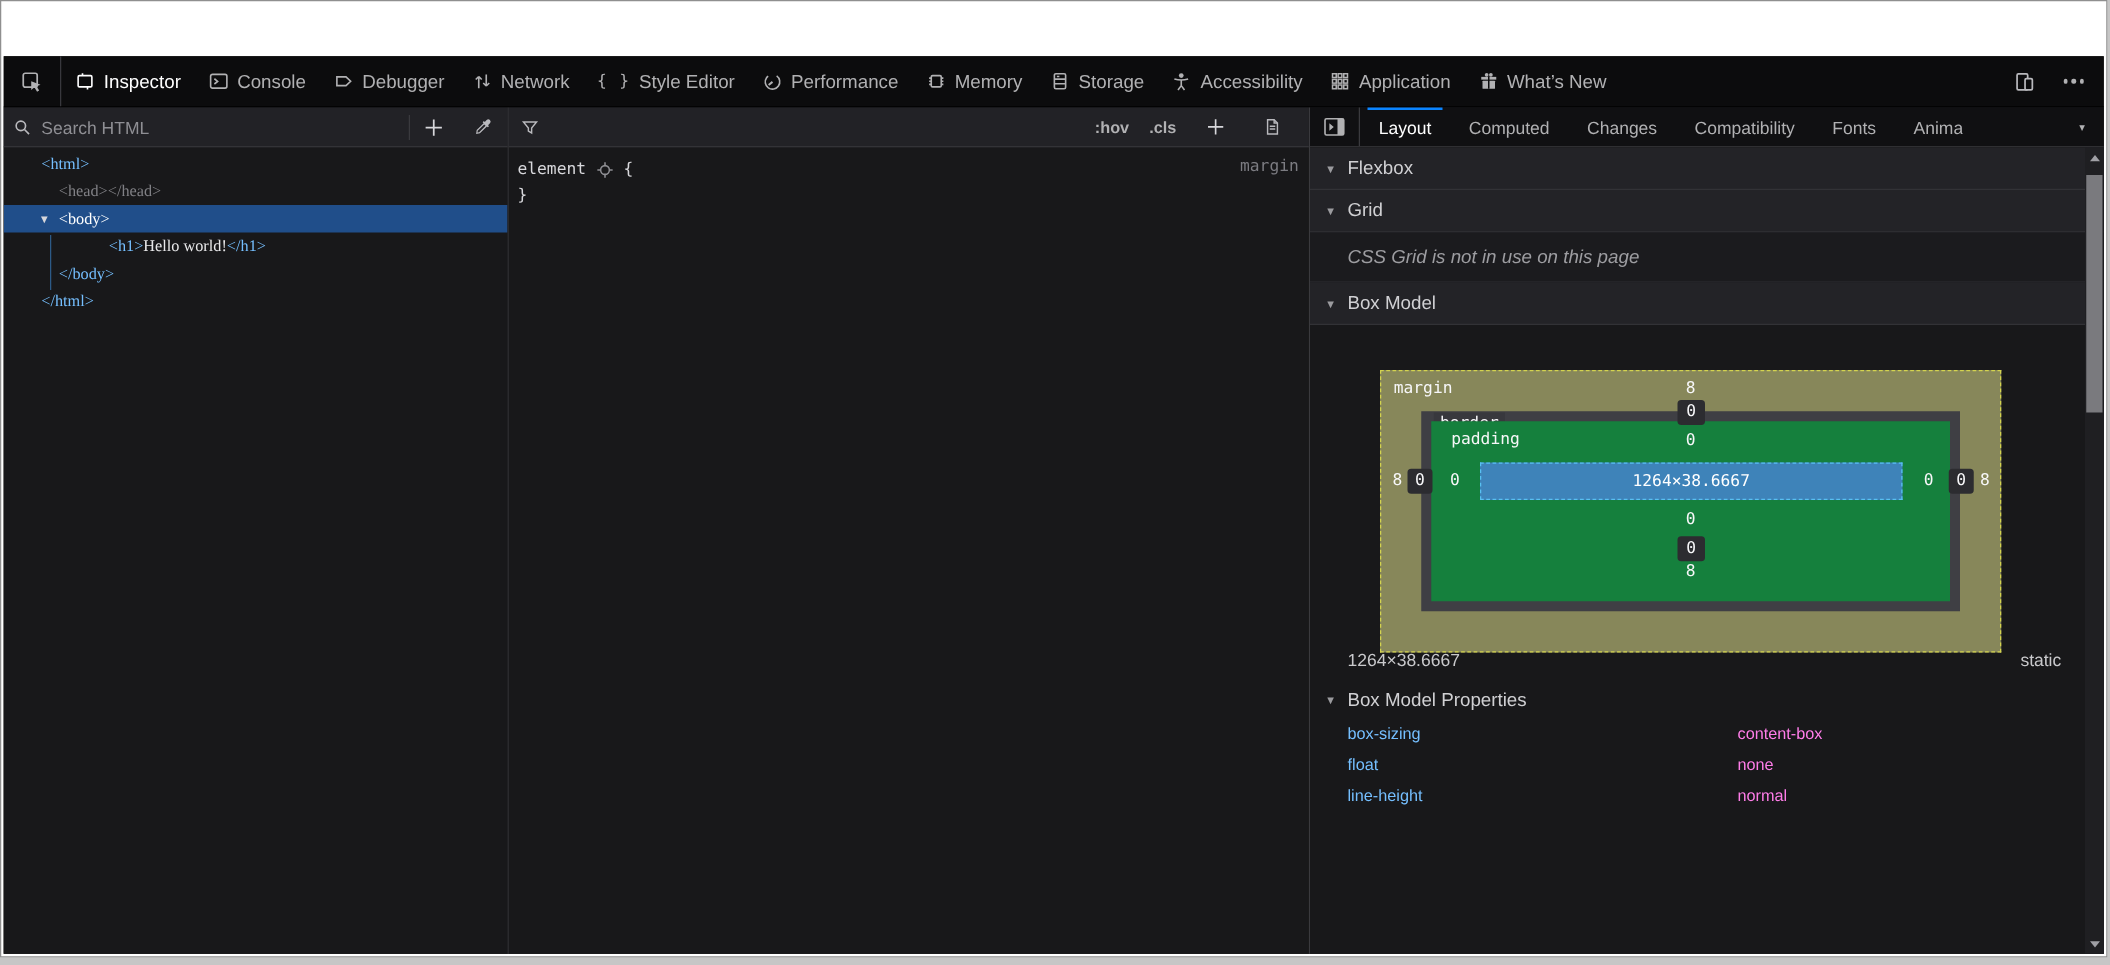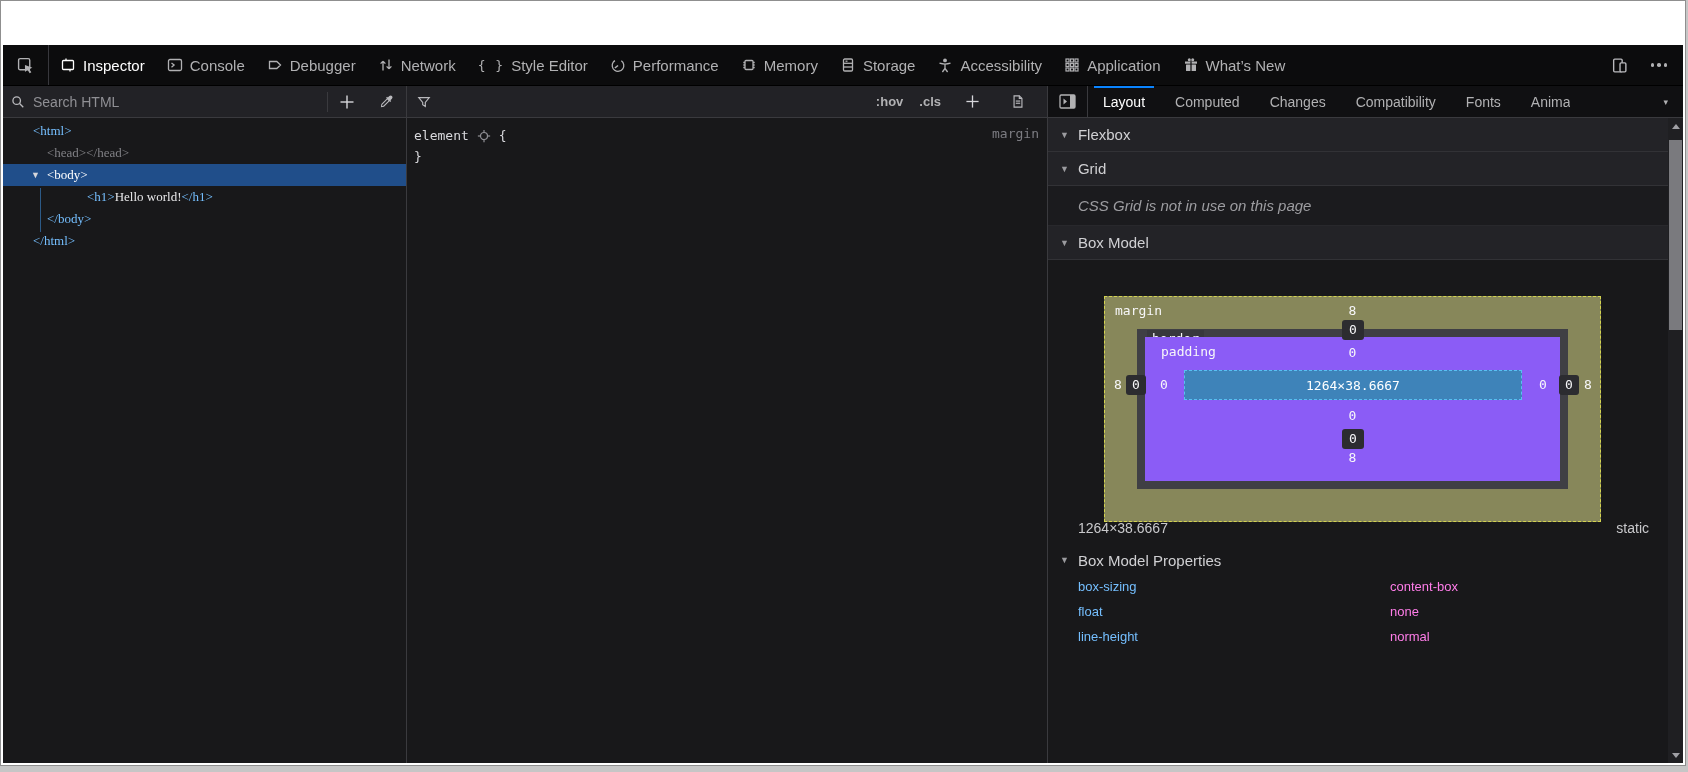--- a/index.html
+++ b/index.html
@@ -94,21 +94,21 @@
   .sec-msg { height:40px; background:#1b1b1e; border-bottom:1px solid #28282c;
              display:flex; align-items:center; padding-left:30px;
              font-size:15px; font-style:italic; color:#9d9da1; }
 
   
   .bm-body { height:250px; position:relative; }
   .bm-margin { position:absolute; left:56px; top:36px; width:497px; height:226px;
                background:#87875a; border:1px dashed #d3d34f;
                font-family:"DejaVu Sans Mono", monospace; font-size:13px; color:#f7f7f9; }
   .bm-border { position:absolute; left:32px; top:32px; right:32px; bottom:32px; background:#3f3f44; }
-  .bm-padding { position:absolute; left:8px; top:8px; right:8px; bottom:8px; background:#8b5cf6; }
+  .bm-padding { position:absolute; left:8px; top:8px; right:8px; bottom:8px; background:#15803d; }
   .bm-content { position:absolute; left:39px; top:33px; width:338px; height:30px;
                 background:#3e83b9; border:1px dashed #58c0f2;
                 display:flex; align-items:center; justify-content:center; color:#ffffff; }
   .bm-label { position:absolute; line-height:16px; }
   .lbl-margin { left:10px; top:6px; }
   .lbl-border { left:10px; top:1px; background:#38383d; padding:0 5px; line-height:18px; }
   .lbl-padding { left:16px; top:7px; }
   .bmv { position:absolute; text-align:center; line-height:18px; }
   .bmv.hcenter { left:0; right:0; }
   .chip { background:#2c2c30; border-radius:3px; width:22px; height:20px; line-height:20px; }

